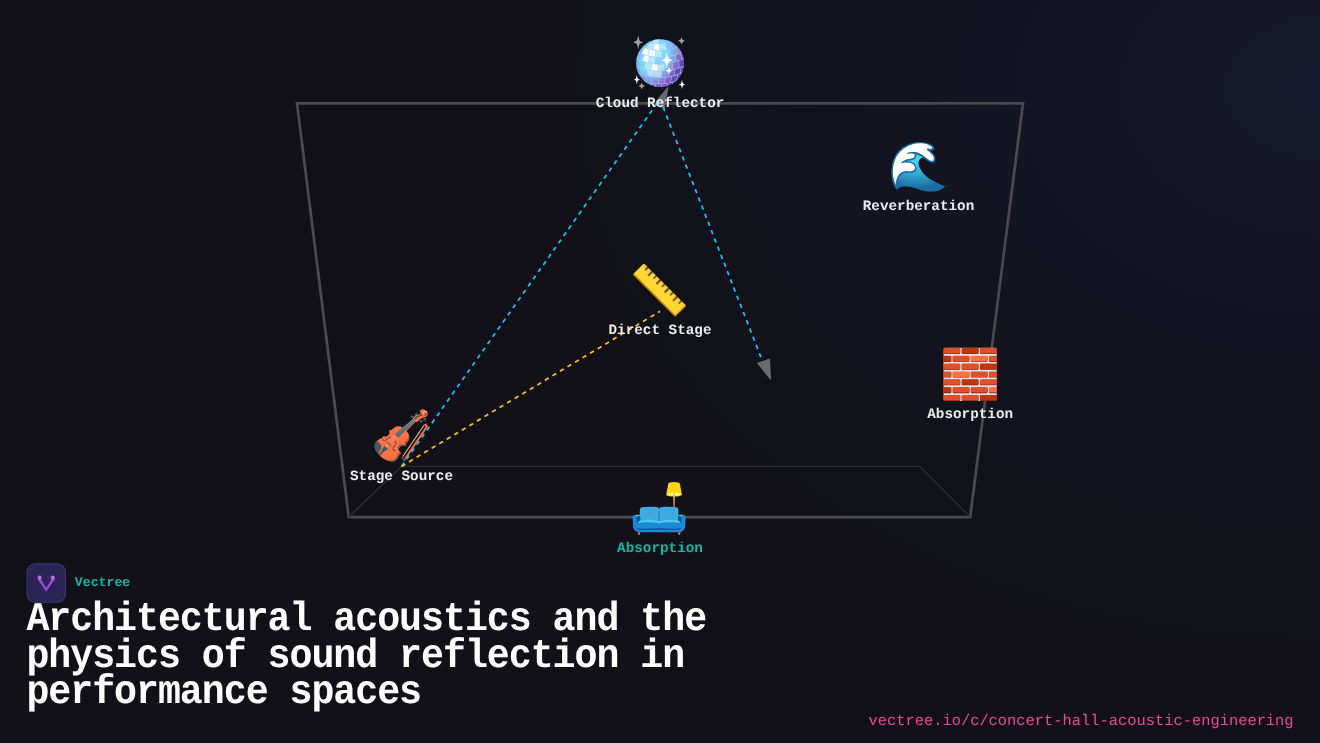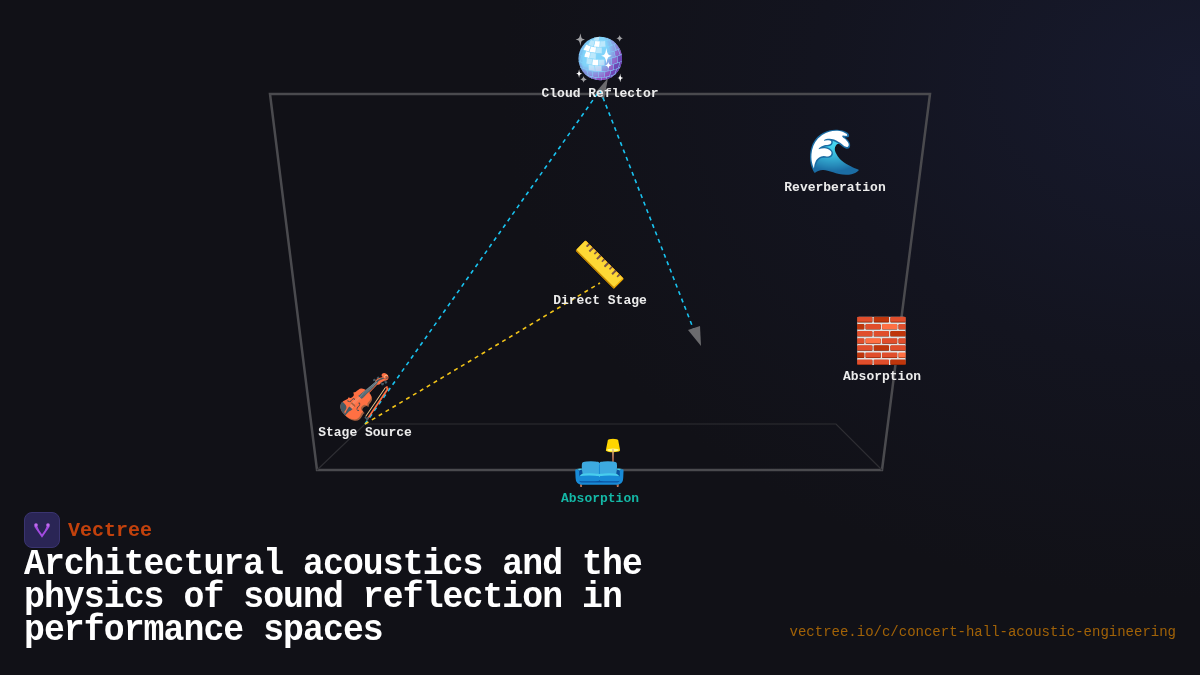--- a/index.html
+++ b/index.html
@@ -11,23 +11,23 @@
     color:#f2f2f2;
   }
   .stage { position:absolute; left:0; top:0; width:1200px; height:675px; }
   svg.lines { position:absolute; left:0; top:0; }
   .node { position:absolute; text-align:center; transform:translateX(-50%); }
   .node .emoji { font-size:44px; line-height:50px; display:block; }
   .node .label { font-size:13px; font-weight:bold; color:#ececec; white-space:nowrap; display:block; }
   .node.dim .label { color:#14b8a6; }
   .brand { position:absolute; left:24px; top:512px; display:flex; align-items:center; gap:8px; }
   .logo { width:34px; height:34px; border-radius:8px; background:#2a2555; border:1px solid #3a3470; display:flex; align-items:center; justify-content:center; }
-  .brand-name { font-size:20px; font-weight:bold; color:#c2410c; }
+  .brand-name { font-size:12px; font-weight:bold; color:#14b8a6; }
   .title { position:absolute; left:24px; top:548px; width:720px; font-size:37px; line-height:33px; font-weight:bold; color:#ffffff; letter-spacing:-1px; transform:scaleX(0.94); transform-origin:left top; }
-  .url { position:absolute; right:24px; top:624px; font-size:14px; color:#a16207; }
+  .url { position:absolute; right:24px; top:648px; font-size:14px; color:#ec4899; }
 </style>
 </head>
 <body>
 
 <div class="stage">
   <svg class="lines" width="1200" height="675">
 
     <polygon points="270,94 930,94 882,470 317,470" fill="none" stroke="#4a4a4e" stroke-width="2.5"></polygon>
 
     <polyline points="317,470 365,424 836,424 882,470" fill="none" stroke="#2e2e33" stroke-width="1.2"></polyline>

